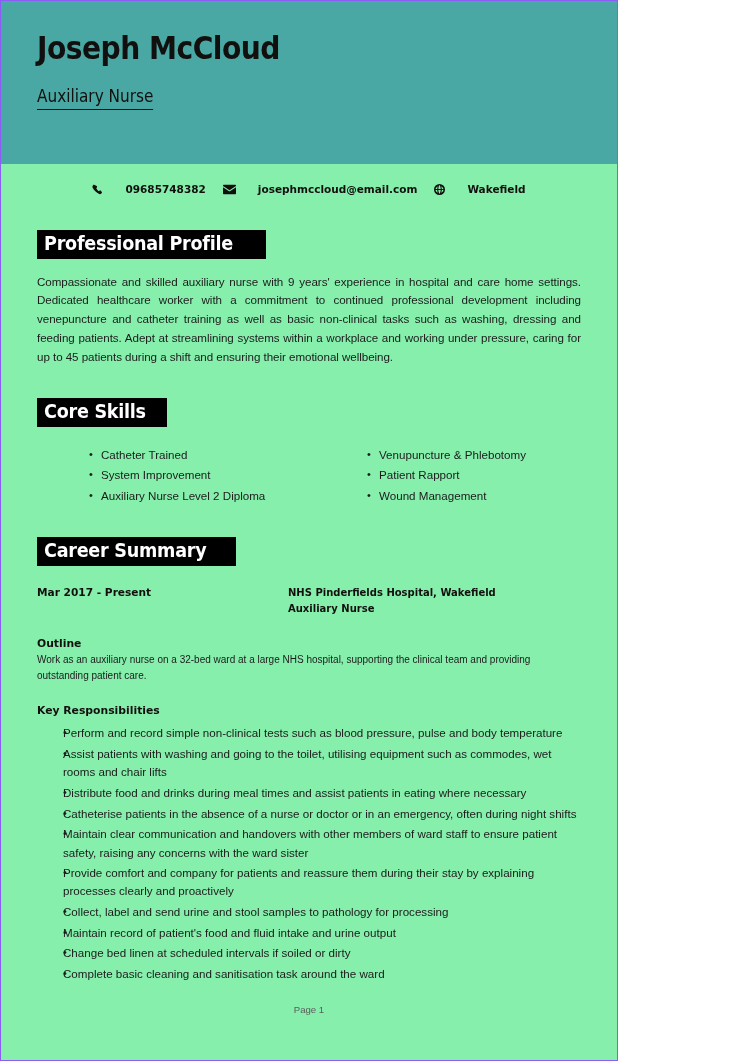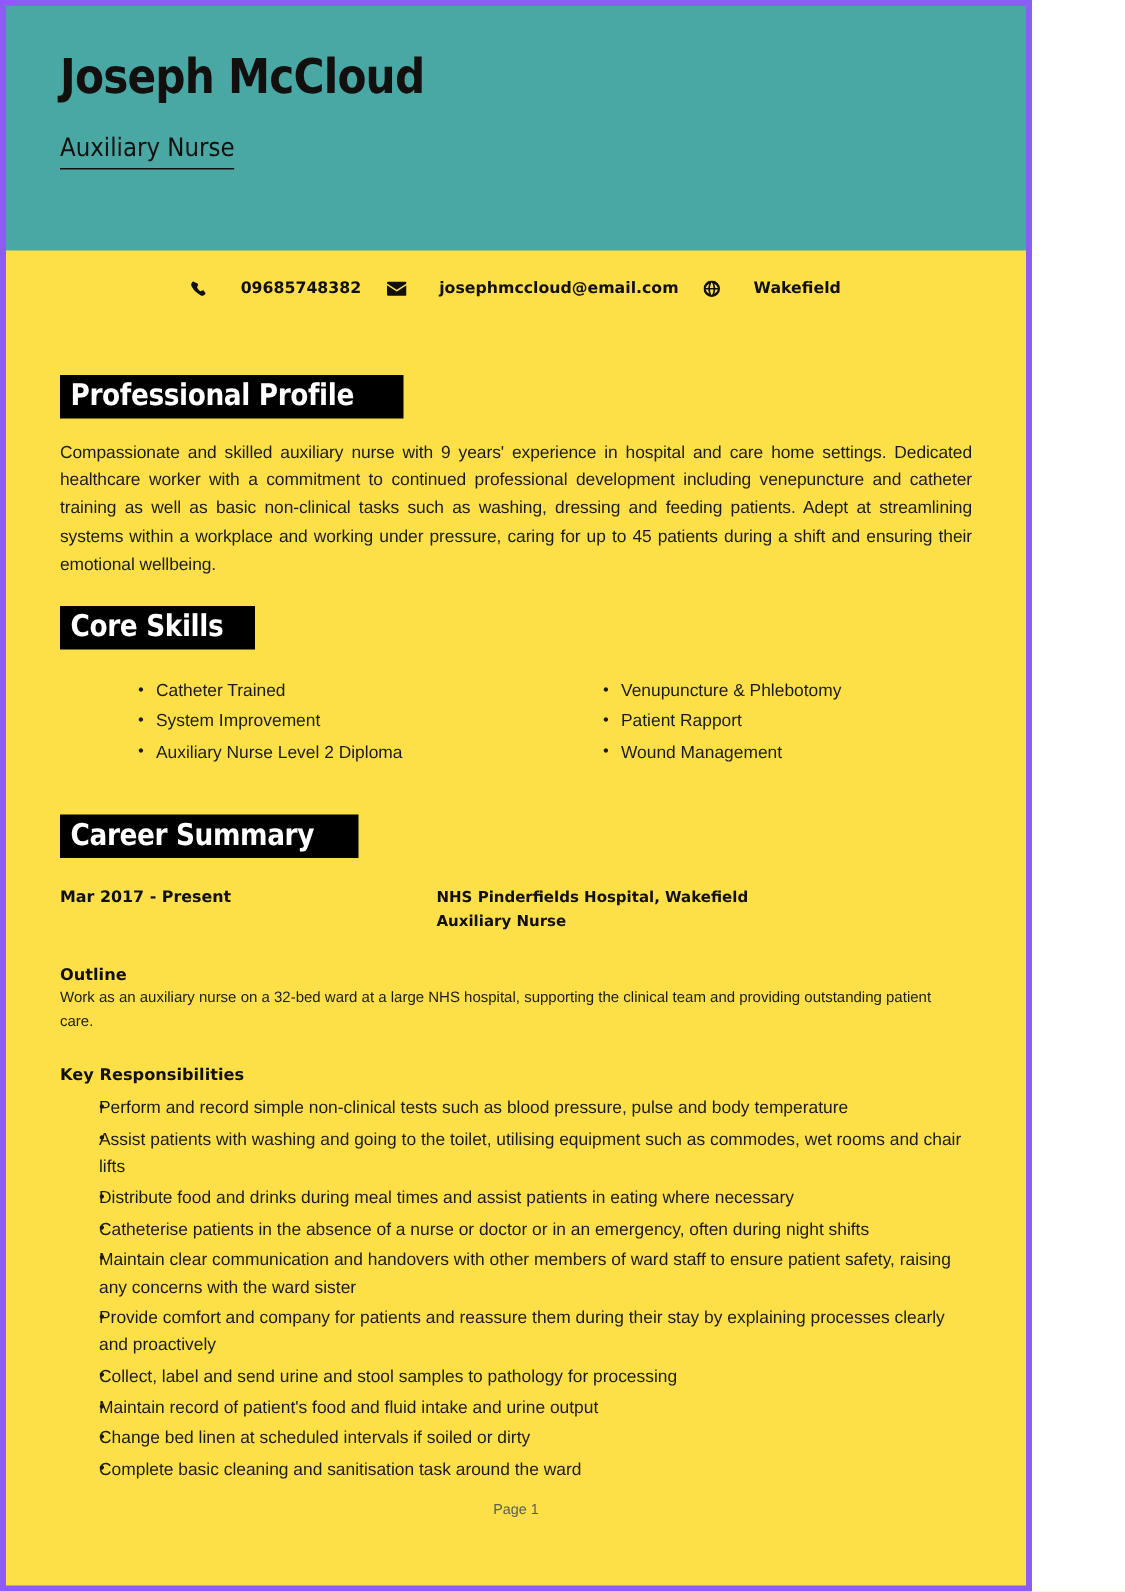--- a/index.html
+++ b/index.html
@@ -6,26 +6,26 @@
     margin: 0;
     padding: 0;
     background: #ffffff;
   }
   body {
     font-family: "Liberation Sans", sans-serif;
     -webkit-font-smoothing: antialiased;
   }
   .page {
     position: relative;
-    width: 688px;
+    width: 618px;
     height: 1061px;
-    background: #fde047;
+    background: #86efac;
     overflow: hidden;
     box-sizing: border-box;
-    border: 4px solid #8b5cf6;
+    border: 1px solid #8b5cf6;
   }
 
   
   .header-band {
     background: #49a8a4;
     height: 163px;
     padding: 30px 36px 0 36px;
     box-sizing: border-box;
   }
   .cv-name {
@@ -88,22 +88,22 @@
     letter-spacing: -0.3px;
     padding: 2px 7px 3px 7px;
     line-height: 1.18;
   }
   .section-head span {
     display: inline-block;
     transform: scaleX(0.88);
     transform-origin: left center;
   }
 
-  .sec-profile { margin-top: 52px; }
-  .sec-skills  { margin-top: 17px; }
+  .sec-profile { margin-top: 35px; }
+  .sec-skills  { margin-top: 31px; }
   .sec-career  { margin-top: 31px; }
 
   .profile-text {
     margin: 14px 0 0 0;
     font-size: 11.6px;
     line-height: 1.63;
     color: #1b1b1b;
     text-align: justify;
     letter-spacing: -0.05px;
   }

